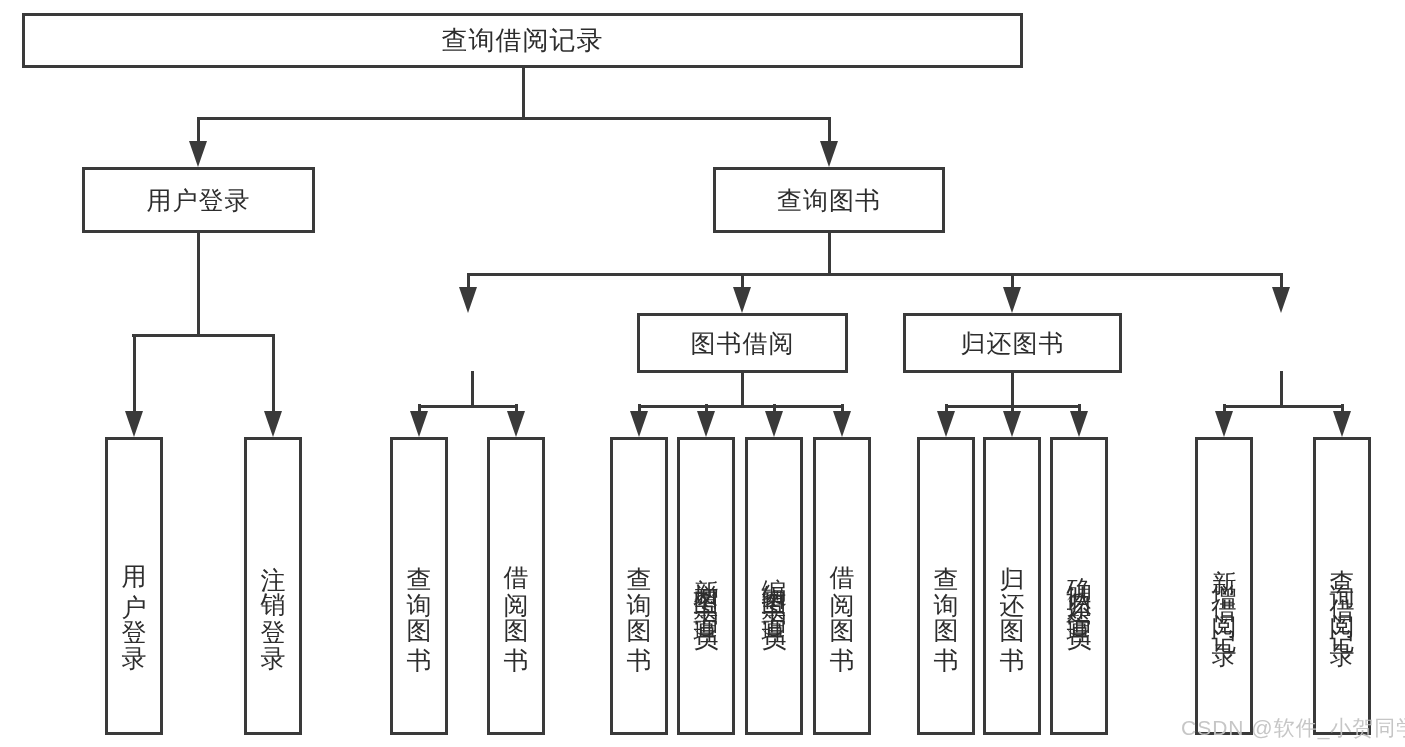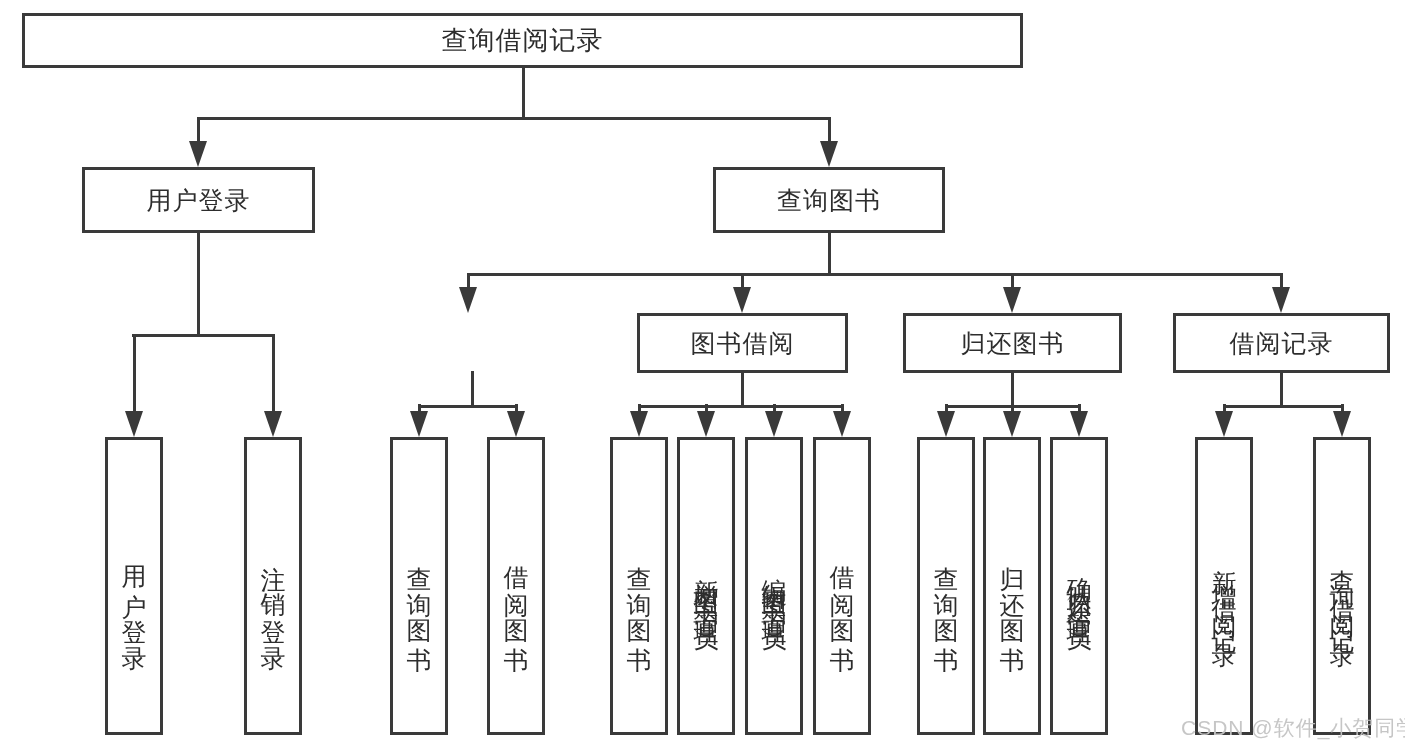--- a/index.html
+++ b/index.html
@@ -106,23 +106,20 @@
   <div class="box lvl2" style="left:713px;width:232px;">
     <span>查询图书</span>
   </div>
 
   <div class="box lvl3" style="left:637px;width:211px;">
     <span>图书借阅</span>
   </div>
   <div class="box lvl3" style="left:903px;width:219px;">
     <span>归还图书</span>
   </div>
-  <div class="box lvl3" style="left:1173px;width:217px;">
-    <span>借阅记录</span>
-  </div>
 
   <div class="box leaf" style="left:105px;">
     <span class="vtext s4">用户登录</span>
   </div>
   <div class="box leaf" style="left:244px;">
     <span class="vtext s4">注销登录</span>
   </div>
 
   <div class="box leaf" style="left:390px;">
     <span class="vtext s4">查询图书</span>

